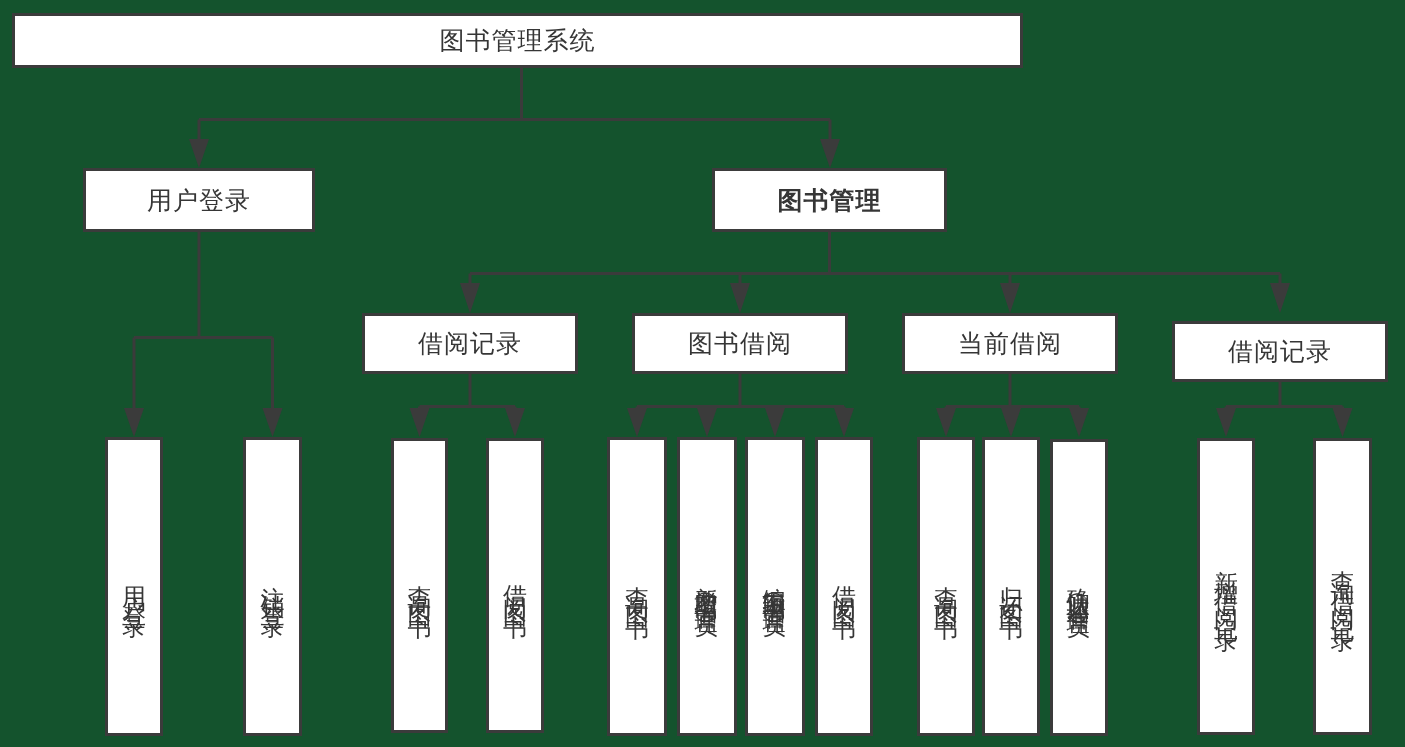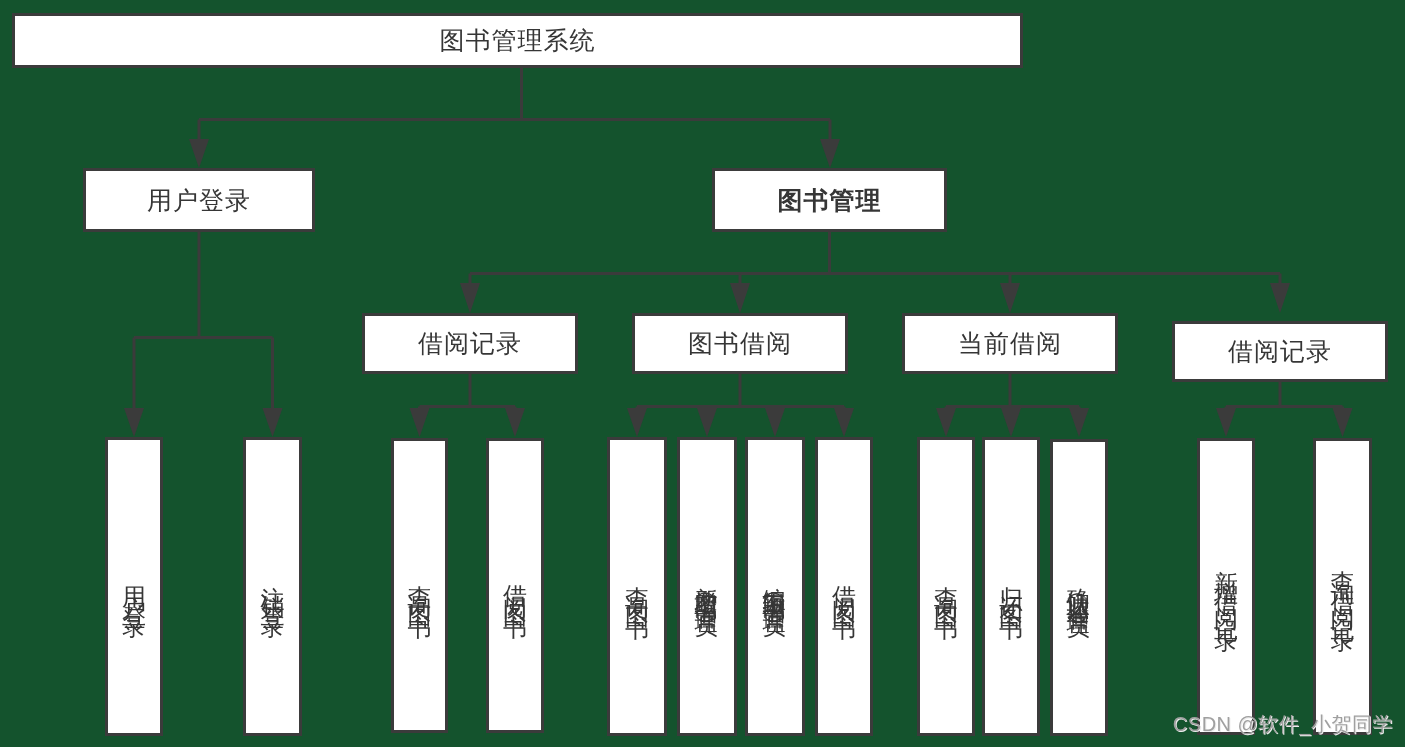--- a/index.html
+++ b/index.html
@@ -134,15 +134,14 @@
     <span class="vlabel tight">确认归还（管理员）</span>
   </div>
 
   <div class="box" id="n-br-add">
     <span class="vlabel mid">新增借阅记录</span>
   </div>
   <div class="box" id="n-br-query">
     <span class="vlabel mid">查询借阅记录</span>
   </div>
 
-  <div class="watermark">CSDN @软件_小贺同学</div>
 
 </div>
 
 </body></html>

